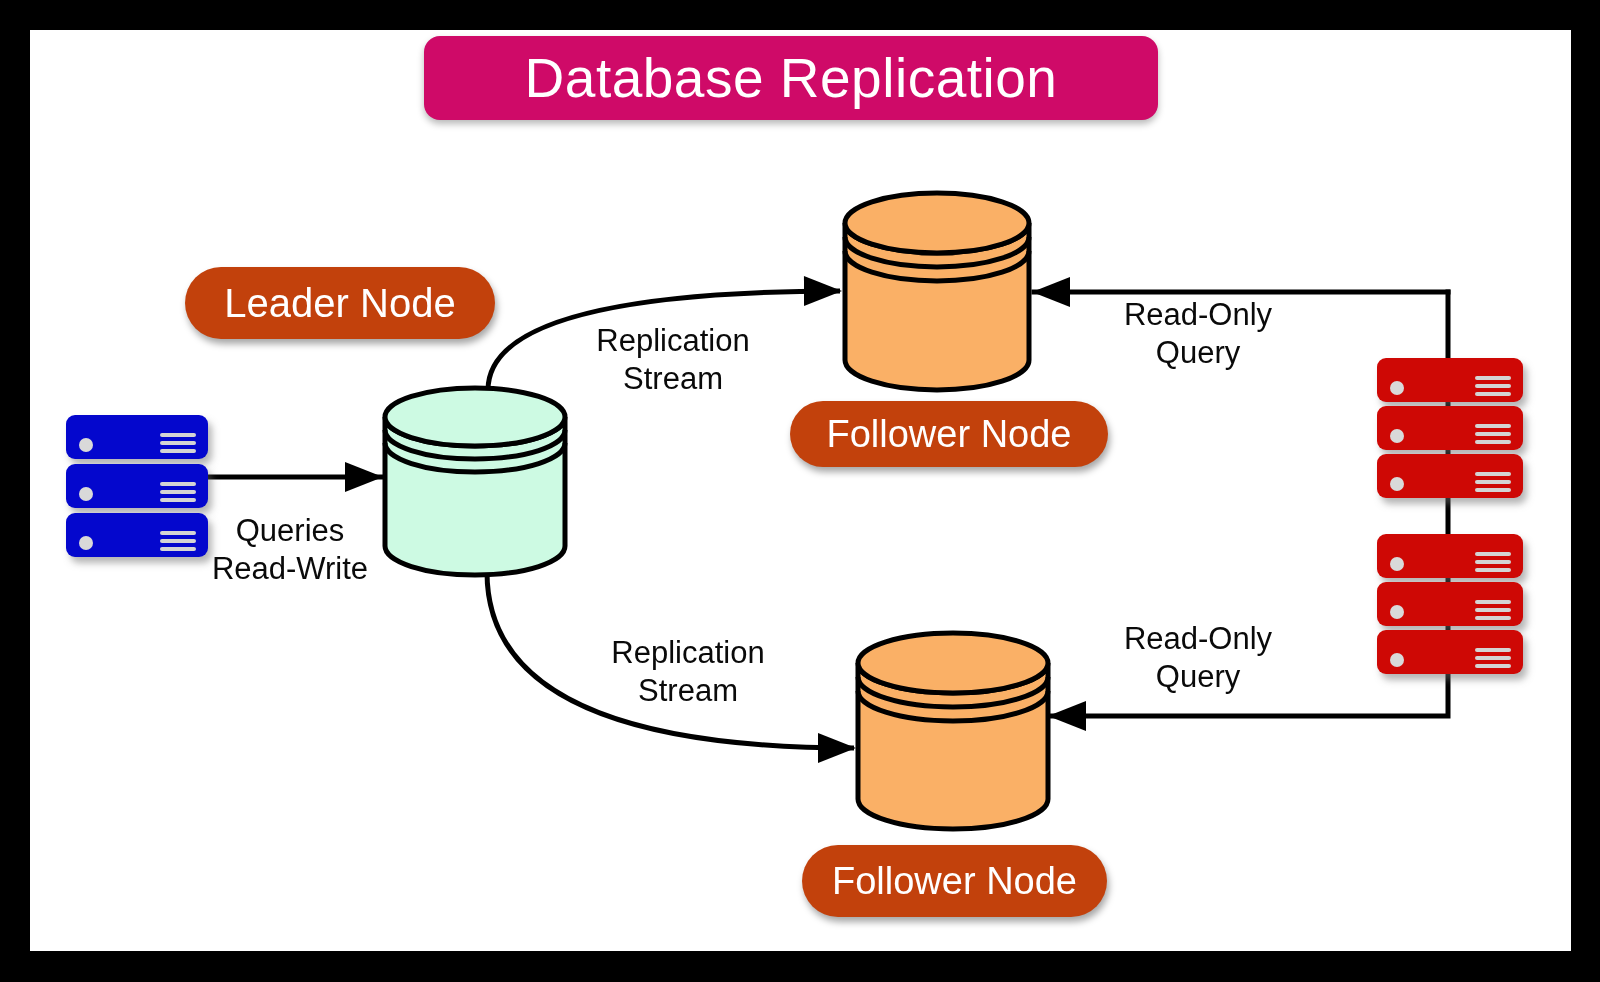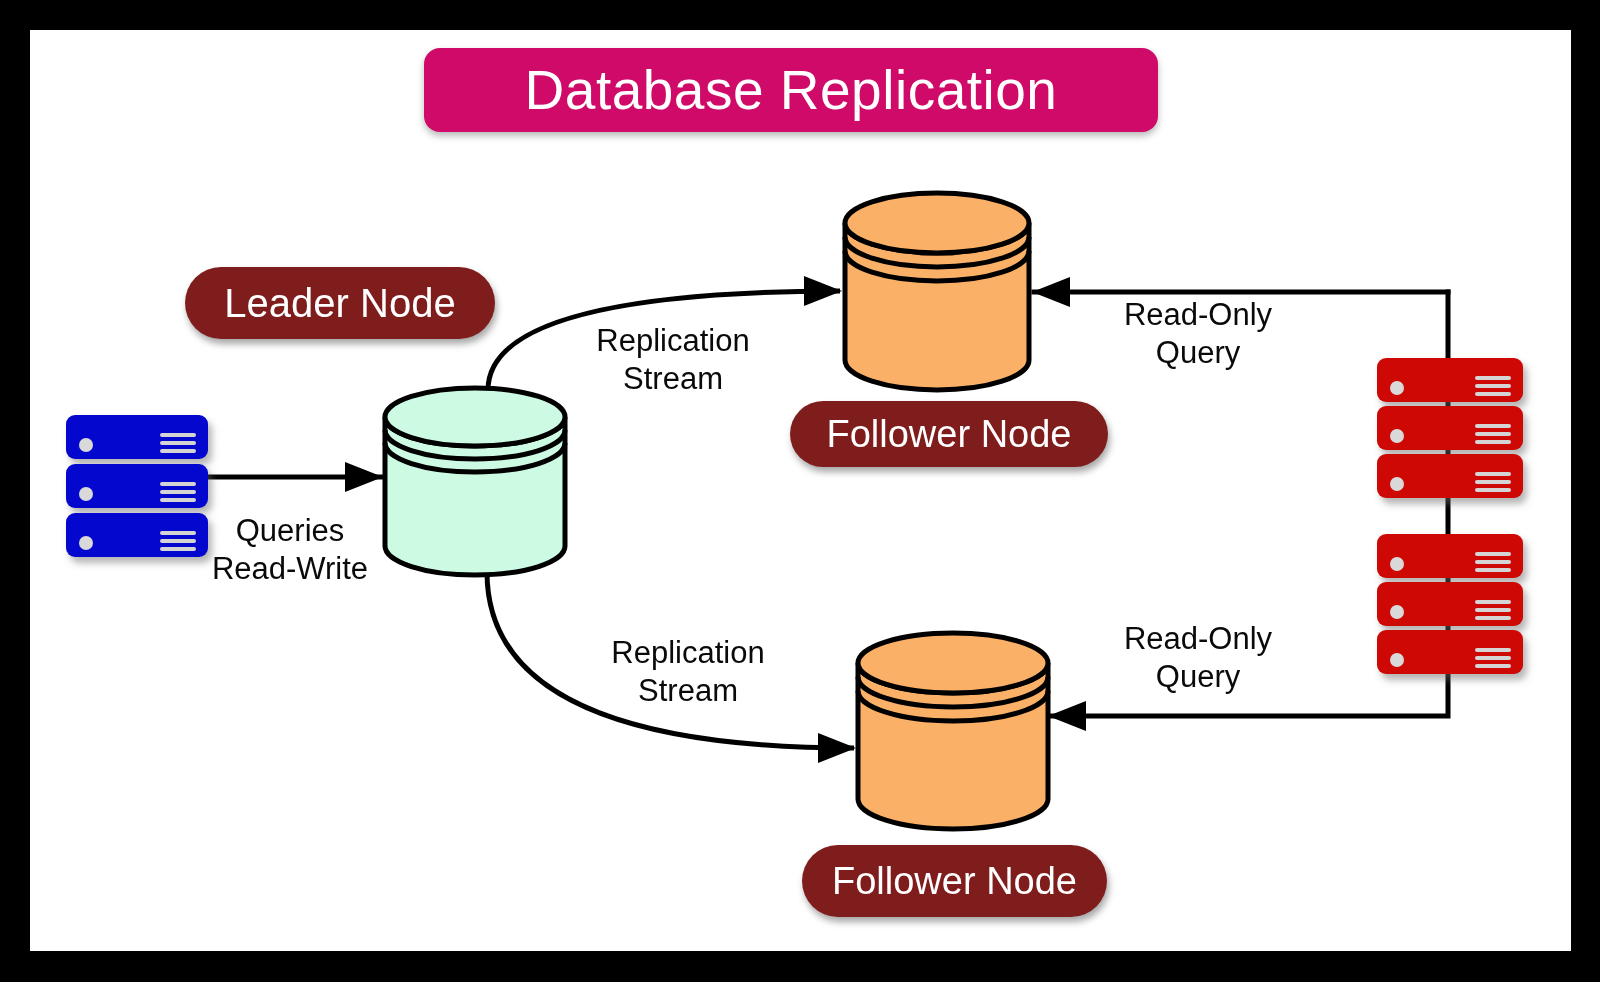--- a/index.html
+++ b/index.html
@@ -4,28 +4,28 @@
 <style>
   html,body{margin:0;padding:0;background:#000;}
   .stage{
     position:relative;width:1600px;height:982px;background:#000;overflow:hidden;
     font-family:"Liberation Sans","DejaVu Sans",sans-serif;
   }
   .canvas{position:absolute;left:30px;top:30px;width:1541px;height:921px;background:#ffffff;}
   svg.overlay{position:absolute;left:0;top:0;width:1600px;height:982px;}
 
   .banner{
-    position:absolute;left:424px;top:48px;width:734px;height:84px;
+    position:absolute;left:424px;top:36px;width:734px;height:84px;
     background:#CF0A68;border-radius:16px;display:flex;align-items:center;justify-content:center;
     box-shadow:0 4px 7px rgba(0,0,0,0.28);
   }
   .banner span{color:#fff;font-size:55px;letter-spacing:0.5px;}
 
   .pill{
-    position:absolute;background:#7f1d1d;color:#fff;display:flex;align-items:center;justify-content:center;
+    position:absolute;background:#c2410c;color:#fff;display:flex;align-items:center;justify-content:center;
     box-shadow:2px 5px 7px rgba(0,0,0,0.35);
   }
   .pill.leader{left:185px;top:267px;width:310px;height:72px;border-radius:36px;font-size:40px;}
   .pill.follower-top{left:790px;top:401px;width:318px;height:66px;border-radius:33px;font-size:38px;}
   .pill.follower-bottom{left:802px;top:845px;width:305px;height:72px;border-radius:36px;font-size:38px;}
 
   .edge-label{
     position:absolute;width:260px;text-align:center;color:#0a0a0a;
     font-size:31px;line-height:38px;
   }

